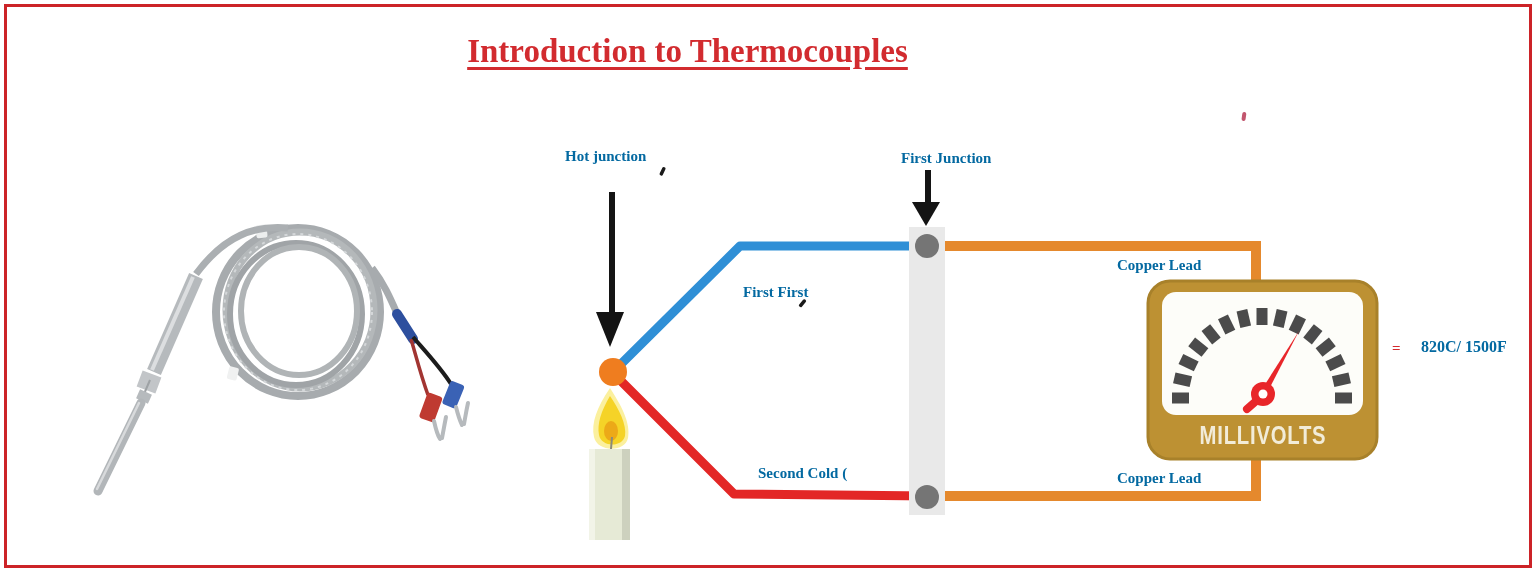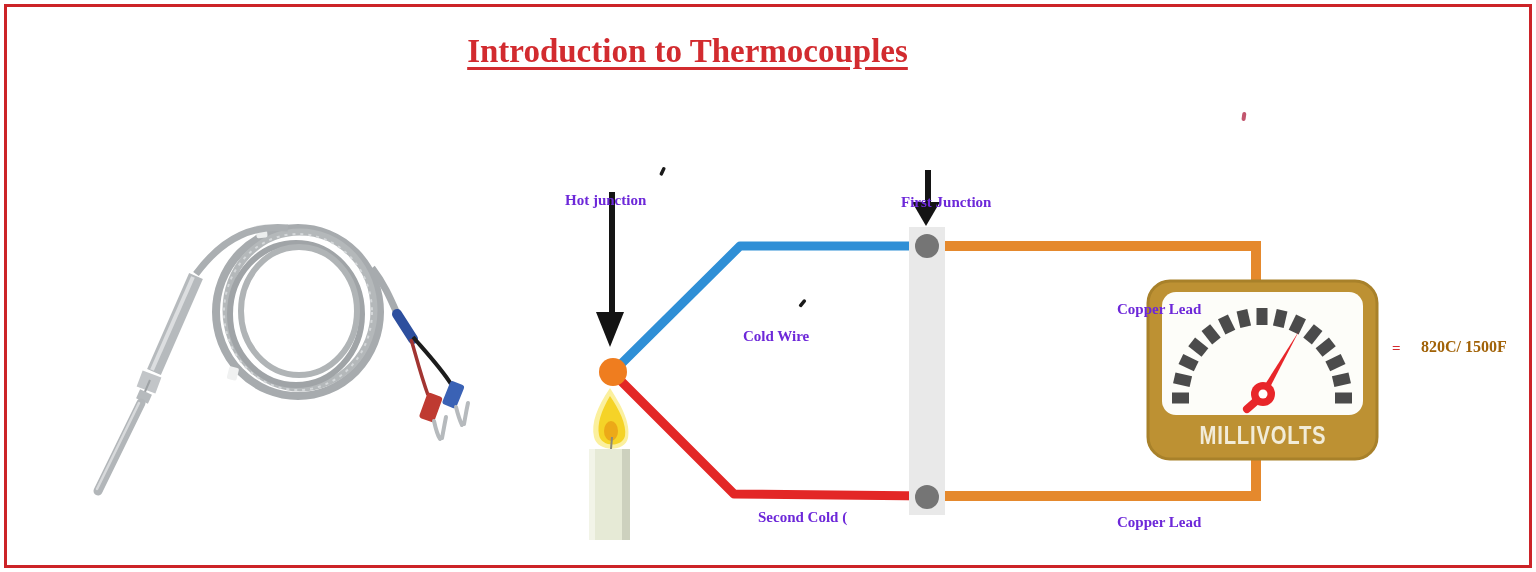--- a/index.html
+++ b/index.html
@@ -3,23 +3,23 @@
 <meta charset="utf-8">
 <style>
   html,body{margin:0;padding:0;background:#fff;}
   .stage{position:relative;width:1536px;height:572px;background:#ffffff;overflow:hidden;
          font-family:"Liberation Serif",serif;}
   .frame{position:absolute;inset:4px;border:3px solid #cc2328;pointer-events:none;}
   .title{position:absolute;left:435px;top:33px;width:505px;text-align:center;
          font:bold 33px "Liberation Serif",serif;color:#d22b2f;
          text-decoration:underline;text-decoration-thickness:3px;text-underline-offset:5px;
          white-space:nowrap;}
-  .lbl{position:absolute;font:bold 15px "Liberation Serif",serif;color:#6d28d9;white-space:nowrap;margin-top:44px;}
+  .lbl{position:absolute;font:bold 15px "Liberation Serif",serif;color:#0369a1;white-space:nowrap;}
   .reading-eq{position:absolute;left:1392px;top:340px;font:bold 15px "Liberation Serif",serif;color:#d42a2e;}
-  .reading-val{position:absolute;left:1421px;top:338px;font:bold 16px "Liberation Serif",serif;color:#a16207;white-space:nowrap;}
+  .reading-val{position:absolute;left:1421px;top:338px;font:bold 16px "Liberation Serif",serif;color:#0369a1;white-space:nowrap;}
   .meter-text{position:absolute;left:1163px;top:420px;width:200px;text-align:center;
          font:bold 26px "Liberation Sans",sans-serif;color:#f2ecd8;
          transform:scaleX(0.78);transform-origin:center;letter-spacing:1px;white-space:nowrap;}
   svg{position:absolute;left:0;top:0;}
 </style>
 </head>
 <body>
 
 <div class="stage">
 
@@ -116,21 +116,21 @@
       <circle cx="1263" cy="394" r="4.5" fill="#ffffff"></circle>
     </g>
 
     <rect x="1242" y="112" width="4" height="9" rx="2" fill="#c2566e" transform="rotate(8 1244 116)"></rect>
     <rect x="661" y="167" width="3.5" height="9" rx="1.5" fill="#1a1a1a" transform="rotate(25 663 171)"></rect>
     <rect x="801" y="299" width="3.5" height="9" rx="1.5" fill="#1a1a1a" transform="rotate(40 803 303)"></rect>
   </svg>
 
   <div class="lbl" style="left:565px;top:148px">Hot junction</div>
   <div class="lbl" style="left:901px;top:150px">First Junction</div>
-  <div class="lbl" style="left:743px;top:284px">Cold Wire</div>
+  <div class="lbl" style="left:743px;top:284px">First First</div>
   <div class="lbl" style="left:758px;top:465px">Second Cold (</div>
   <div class="lbl" style="left:1117px;top:257px">Copper Lead</div>
   <div class="lbl" style="left:1117px;top:470px">Copper Lead</div>
 
   <div class="meter-text">MILLIVOLTS</div>
 
   <div class="reading-eq">=</div>
   <div class="reading-val">820C/ 1500F</div>
 
 </div>

